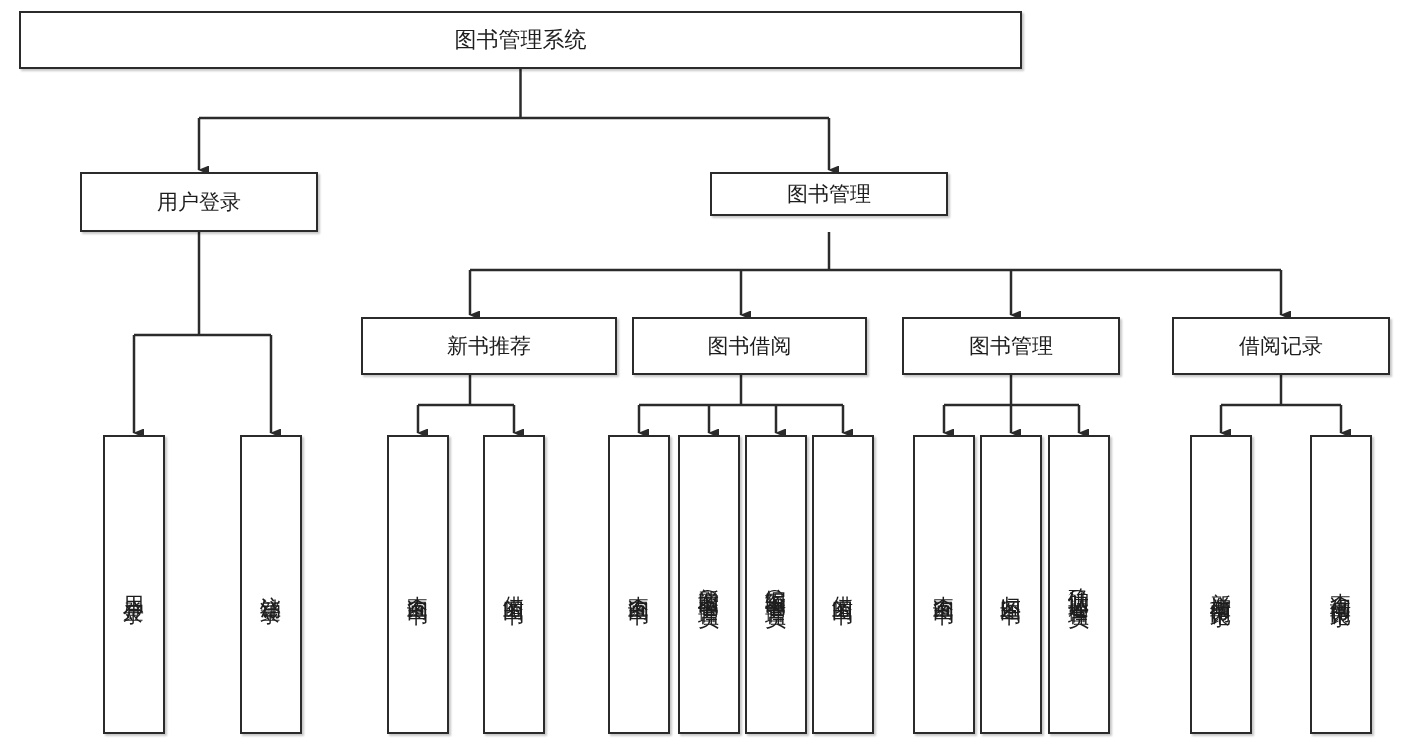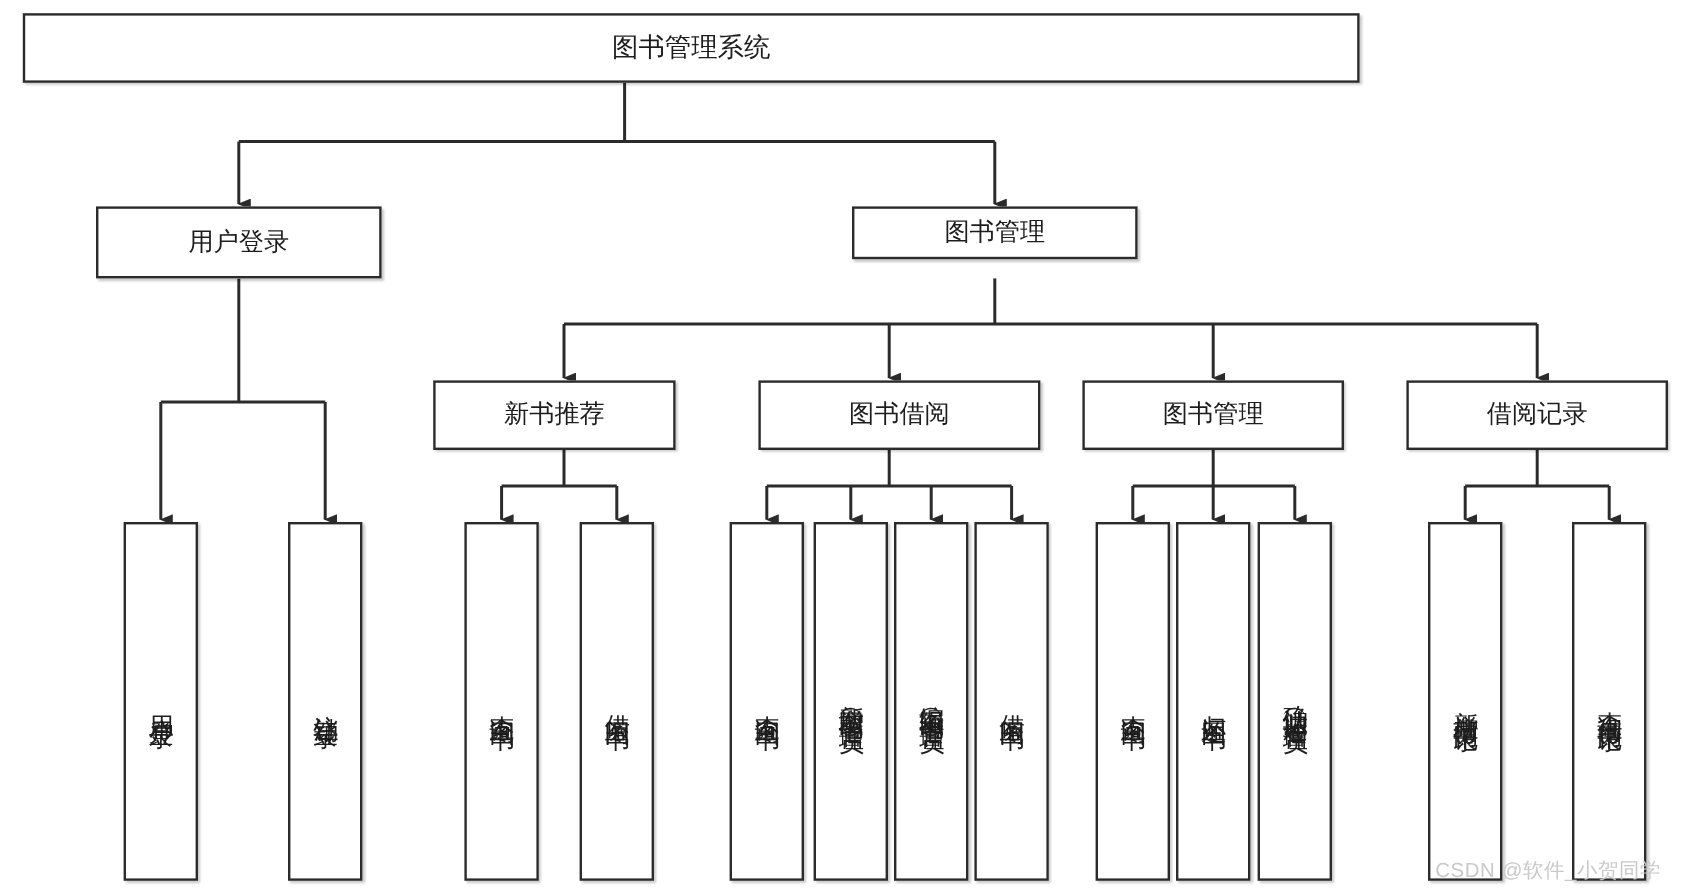--- a/index.html
+++ b/index.html
@@ -109,30 +109,30 @@
         <line x1="1011" y1="405" x2="1011" y2="433" stroke="#2b2b2b" stroke-width="2.5" marker-end="url(#arrowhead)"></line>
         <line x1="1079" y1="405" x2="1079" y2="433" stroke="#2b2b2b" stroke-width="2.5" marker-end="url(#arrowhead)"></line>
         <line x1="1281" y1="375" x2="1281" y2="405" stroke="#2b2b2b" stroke-width="2.5"></line>
         <line x1="1221" y1="405" x2="1341" y2="405" stroke="#2b2b2b" stroke-width="2.5"></line>
         <line x1="1221" y1="405" x2="1221" y2="433" stroke="#2b2b2b" stroke-width="2.5" marker-end="url(#arrowhead)"></line>
         <line x1="1341" y1="405" x2="1341" y2="433" stroke="#2b2b2b" stroke-width="2.5" marker-end="url(#arrowhead)"></line>
       </g>
   </svg>
 
   <div id="node-layer">
-      <div class="node horizontal root" style="left: 19px; top: 11px; width: 1114px; height: 58px;">
+      <div class="node horizontal root" style="left: 19px; top: 11px; width: 1003px; height: 58px;">
         <span class="label">图书管理系统</span>
       </div>
       <div class="node horizontal" style="left: 80px; top: 172px; width: 238px; height: 60px;">
         <span class="label">用户登录</span>
       </div>
       <div class="node horizontal" style="left: 710px; top: 172px; width: 238px; height: 44px;">
         <span class="label">图书管理</span>
       </div>
-      <div class="node horizontal" style="left: 361px; top: 317px; width: 202px; height: 58px;">
+      <div class="node horizontal" style="left: 361px; top: 317px; width: 256px; height: 58px;">
         <span class="label">新书推荐</span>
       </div>
       <div class="node horizontal" style="left: 632px; top: 317px; width: 235px; height: 58px;">
         <span class="label">图书借阅</span>
       </div>
       <div class="node horizontal" style="left: 902px; top: 317px; width: 218px; height: 58px;">
         <span class="label">图书管理</span>
       </div>
       <div class="node horizontal" style="left: 1172px; top: 317px; width: 218px; height: 58px;">
         <span class="label">借阅记录</span>
@@ -171,15 +171,14 @@
         <span class="label">确认归还（管理员）</span>
       </div>
       <div class="node vertical" style="left: 1190px; top: 435px; width: 62px; height: 299px;">
         <span class="label">新增借阅记录</span>
       </div>
       <div class="node vertical" style="left: 1310px; top: 435px; width: 62px; height: 299px;">
         <span class="label">查询借阅记录</span>
       </div>
     </div>
 
-  <div class="watermark" style="left:1196px; top:714px;">CSDN @软件_小贺同学</div>
 
 </div>
 
 </body></html>

